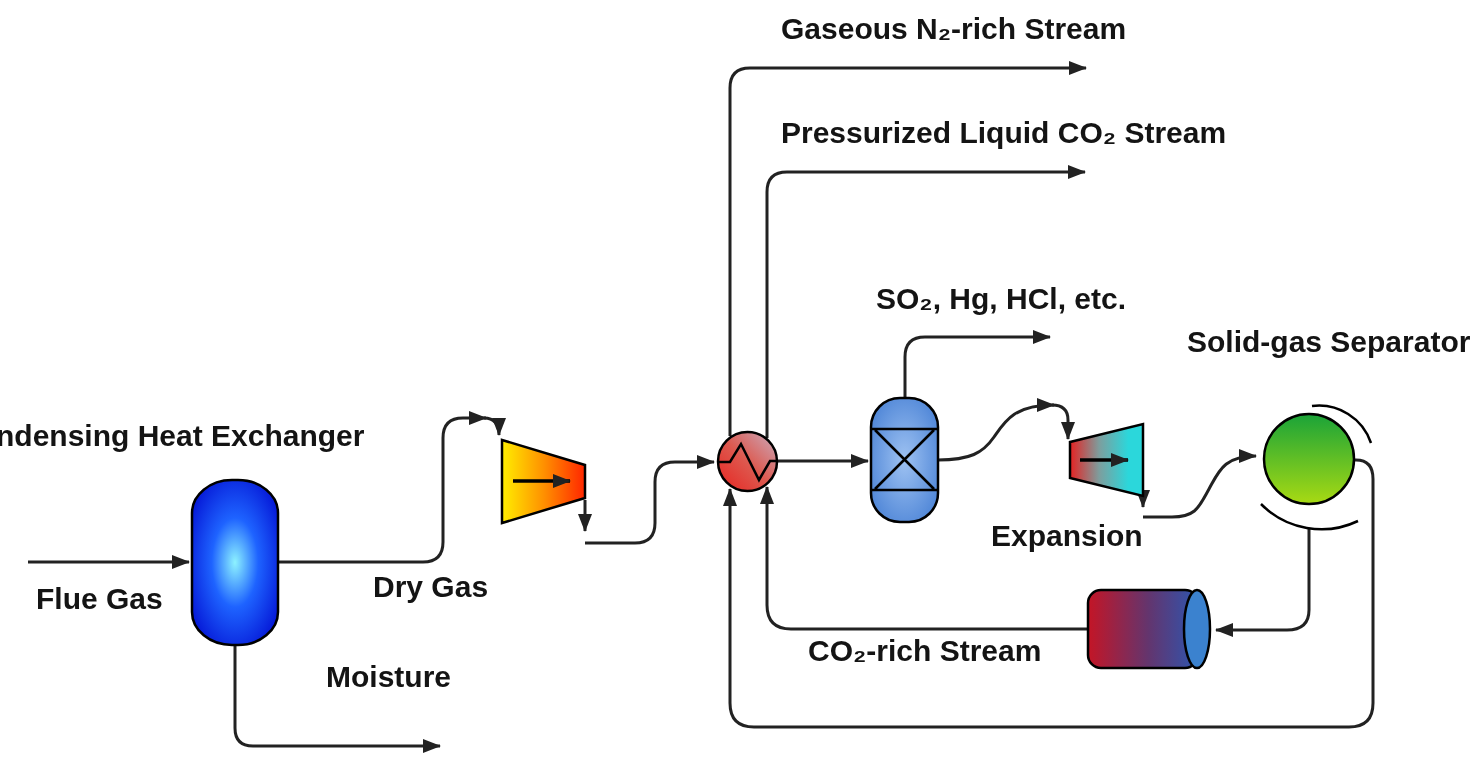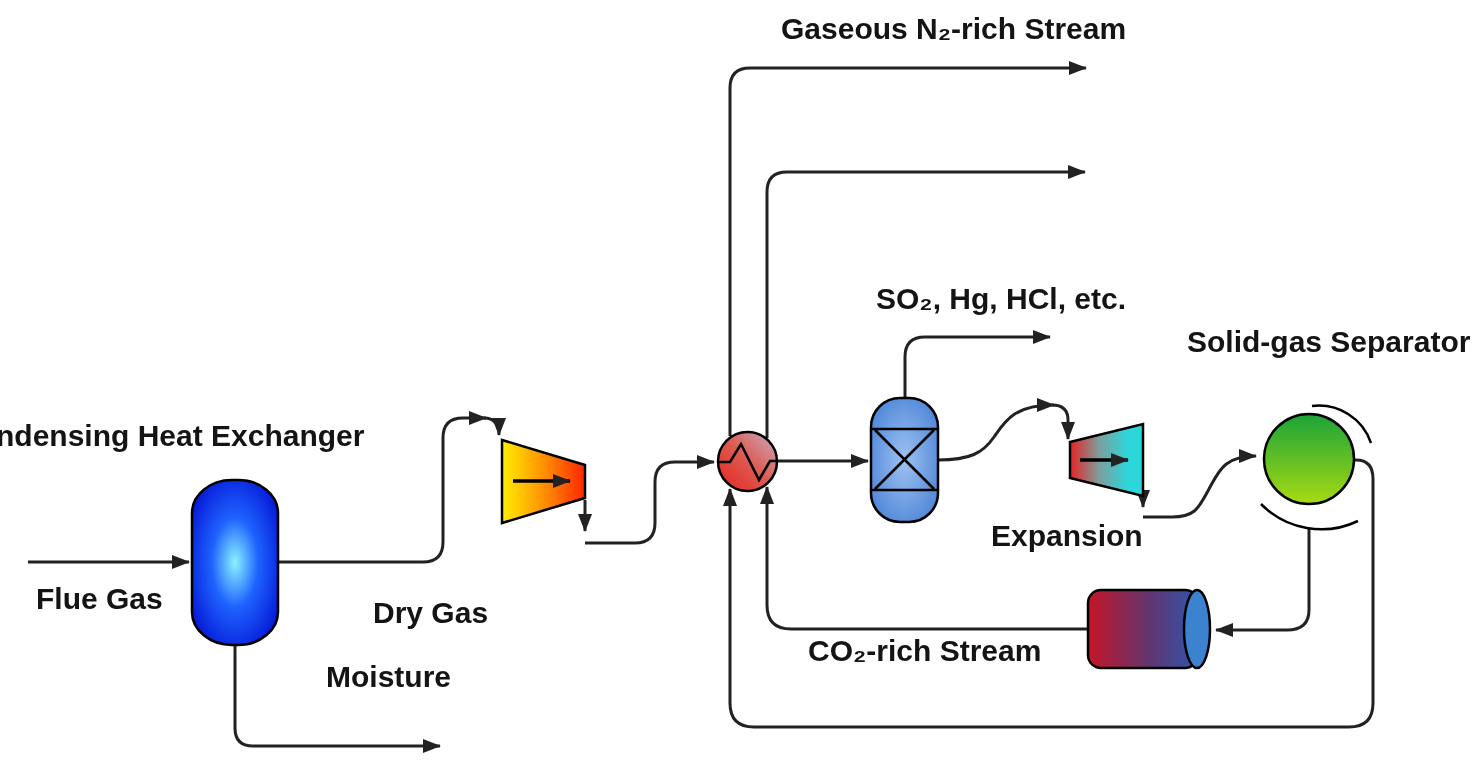--- a/index.html
+++ b/index.html
@@ -110,32 +110,33 @@
       <path d="M 1312 406 A 55 55 0 0 1 1371 443" fill="none"></path>
       <path d="M 1261 504 A 85 85 0 0 0 1358 521" fill="none"></path>
 
       <rect x="1088" y="590" width="110" height="78" rx="13" fill="url(#gDrum)"></rect>
       <ellipse cx="1197" cy="629" rx="13" ry="39" fill="#3b82cf"></ellipse>
     </g>
   </svg>
 
   <div class="lbl tight" style="left:781px;top:12px;">Gaseous N₂-rich Stream</div>
 
+  <div class="lbl tight" style="left:781px;top:116px;">Pressurized Liquid CO₂ Stream</div>
 
   <div class="lbl tight" style="left:876px;top:282px;">SO₂, Hg, HCl, etc.</div>
 
   <div class="lbl tight" style="left:1187px;top:325px;text-align:center;">Solid-gas Separator</div>
 
   <div class="lbl tight" style="left:-4px;top:419px;">ndensing Heat Exchanger</div>
 
 
 
   <div class="lbl tight" style="left:36px;top:582px;">Flue Gas</div>
 
-  <div class="lbl tight" style="left:373px;top:570px;margin-top:26px;">Dry Gas</div>
+  <div class="lbl tight" style="left:373px;top:570px;">Dry Gas</div>
 
   <div class="lbl tight" style="left:326px;top:660px;text-align:right;">Moisture</div>
 
   <div class="lbl tight" style="left:808px;top:634px;">CO₂-rich Stream</div>
 
   <div class="lbl tight" style="left:991px;top:519px;">Expansion</div>
 
 
 </div>
 

